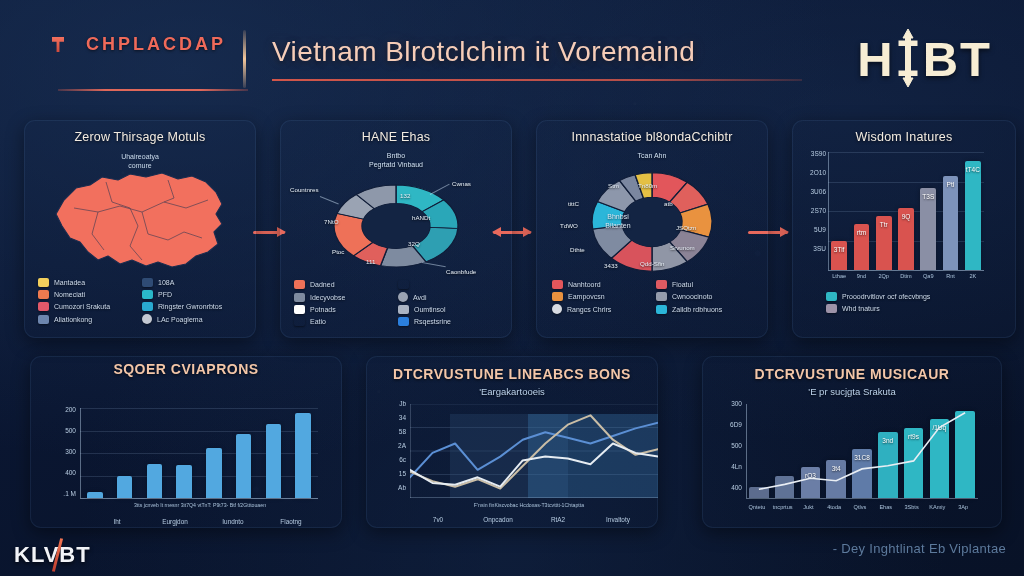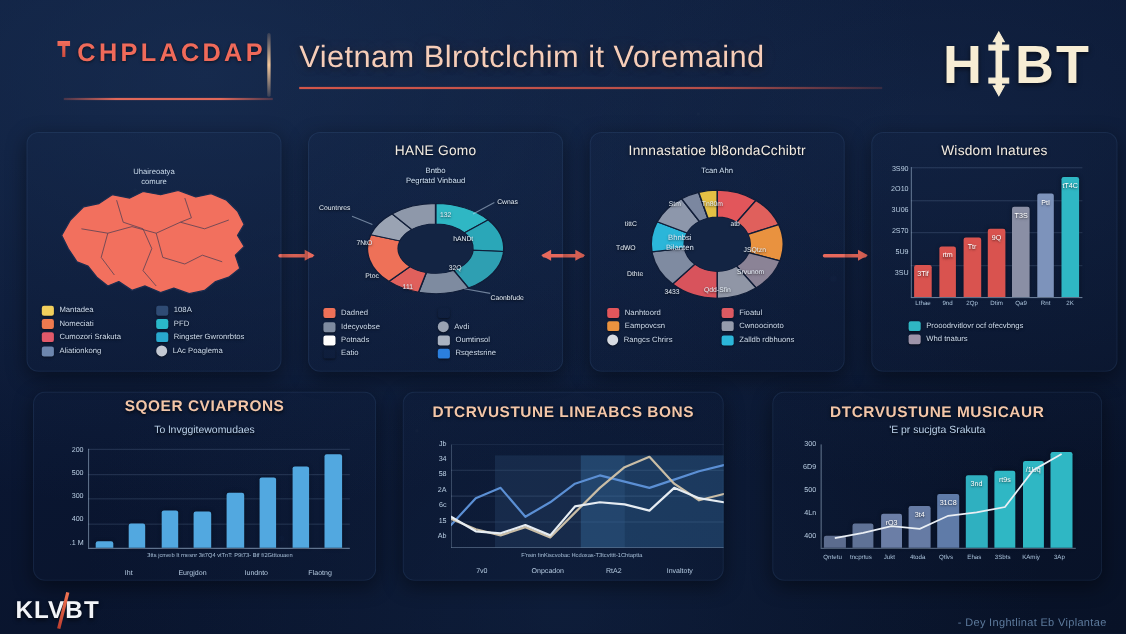--- a/index.html
+++ b/index.html
@@ -29,21 +29,21 @@
   }
 
   
   #header{position:absolute;left:0;top:0;width:1024px;height:110px;}
   .brand{position:absolute;left:56px;top:34px;width:200px;text-align:center;}
   .brand-line1{
     font-size:21px;font-weight:bold;letter-spacing:3px;color:#ffffff;
     text-shadow:0 1px 3px rgba(0,0,0,.6);line-height:1.05;
   }
   .brand-line2{
-    font-size:23px;font-weight:bold;letter-spacing:3px;color:#ef6a5a;
+    font-size:18px;font-weight:bold;letter-spacing:3px;color:#ef6a5a;
     text-shadow:0 1px 3px rgba(0,0,0,.6);line-height:1.1;margin-top:1px;
     position:relative;
   }
   .brand-mark{
     position:absolute;left:-4px;top:2px;width:12px;height:15px;
     background:linear-gradient(180deg,#f2705e,#cf4a3c);
     clip-path:polygon(0 0,100% 0,100% 32%,62% 32%,62% 100%,38% 100%,38% 32%,0 32%);
   }
   .brand-rule{
     position:absolute;left:58px;top:89px;width:190px;height:2px;
@@ -142,21 +142,21 @@
   #watermark{position:absolute;left:14px;bottom:8px;display:flex;align-items:center;}
   .wm-t{
     font-size:22px;font-weight:bold;color:#f2f4f8;letter-spacing:1px;
     text-shadow:0 2px 4px rgba(0,0,0,.7);
   }
   .wm-slash{
     position:absolute;left:42px;top:-4px;width:3px;height:34px;
     background:linear-gradient(180deg,#ff7a55,#c8412f);transform:rotate(14deg);opacity:.95;
   }
   #footnote{
-    position:absolute;right:18px;bottom:4px;font-size:10px;color:#5d7severity;
+    position:absolute;right:18px;bottom:20px;font-size:13px;color:#5d7severity;
     color:#5d7a9c;letter-spacing:.3px;
   }
 </style>
 </head>
 <body>
 
 <div id="stage">
   <div id="noise"></div>
 
   <div id="header">
@@ -190,20 +190,21 @@
       <span class="logo-ch">B</span>
       <span class="logo-ch">T</span>
     </div>
   </div>
 
   <div class="arrow" style="left:253px;top:231px;width:32px;"></div>
   <div class="arrow rev" style="left:493px;top:231px;width:38px;"></div>
   <div class="arrow" style="left:748px;top:231px;width:40px;"></div>
 
   <div class="panel" style="left:24px;top:120px;width:232px;height:218px;">
+    <div class="panel-title" style="top:10px;">Zerow Thirsage Motuls</div>
     <div class="map-cap" style="top:32px;">
       Uhaireoatya<br>comure
     </div>
 
     <svg id="map-shape" style="left:22px;top:48px;" width="190" height="105" viewBox="0 0 190 105">
       <path d="M18,32 L30,20 L44,17 L56,9 L72,12 L84,6 L100,9 L116,5 L132,11 L146,8
                L160,14 L170,24 L176,36 L170,46 L176,56 L168,64 L172,76 L162,84 L150,88
                L140,96 L126,99 L112,94 L100,98 L86,92 L74,96 L62,88 L52,92 L42,84
                L34,74 L24,70 L16,58 L10,46 Z" fill="#f2705e" stroke="#1a2c4f" stroke-width="1.2" stroke-linejoin="round"></path>
       <g stroke="#1d3050" stroke-width="0.7" fill="none" opacity="0.75">
@@ -245,21 +246,21 @@
           <span class="lgt">Aliationkong</span>
         </div>
       <div class="lg">
           <span class="sw circ" style="background:#c3c8d2"></span>
           <span class="lgt">LAc Poaglema</span>
         </div>
     </div>
   </div>
 
   <div class="panel" style="left:280px;top:120px;width:232px;height:218px;">
-    <div class="panel-title" style="top:10px;">HANE Gomo</div>
+    <div class="panel-title" style="top:10px;">HANE Ehas</div>
     <div class="chart-note" style="left:0;right:0;top:32px;">
       Bntbo<br>Pegrtatd Vinbaud
     </div>
 
     <svg style="position:absolute;left:34px;top:52px;" width="164" height="108" viewBox="0 0 164 108">
       <g transform="translate(82,54) scale(1,0.66)">
         <g id="donut2-slices">
             <path d="M3.796405077356795e-15,-62 A62,62 0 0 1 47.77182105209894,-39.520287364418756 L26.19745025437684,-21.67241565145545 A34,34 0 0 0 2.0818995585505003e-15,-34 Z" fill="#2fb7c4" stroke="#101d38" stroke-width="1.4"></path>
             <path d="M47.77182105209894,-39.520287364418756 A62,62 0 0 1 61.877657162552836,3.8930122108174343 L33.93290876656123,2.1348776639966576 A34,34 0 0 0 26.19745025437684,-21.67241565145545 Z" fill="#2aa7b8" stroke="#101d38" stroke-width="1.4"></path>
             <path d="M61.877657162552836,3.8930122108174343 A62,62 0 0 1 29.86872779430634,54.33101416271955 L16.379624919458315,29.794427121491367 A34,34 0 0 0 33.93290876656123,2.1348776639966576 Z" fill="#2e9fb2" stroke="#101d38" stroke-width="1.4"></path>
@@ -444,21 +445,20 @@
       <div class="xlab" style="left: 58.2857px; top: 153px; width: 22.2857px;">9nd</div>
       <div class="xlab" style="left: 80.5714px; top: 153px; width: 22.2857px;">2Qp</div>
       <div class="xlab" style="left: 102.857px; top: 153px; width: 22.2857px;">Dtim</div>
       <div class="xlab" style="left: 125.143px; top: 153px; width: 22.2857px;">Qa9</div>
       <div class="xlab" style="left: 147.429px; top: 153px; width: 22.2857px;">Rnt</div>
       <div class="xlab" style="left: 169.714px; top: 153px; width: 22.2857px;">2K</div>
     </div>
 
   <div class="panel" style="left:30px;top:356px;width:312px;height:172px;">
     <div class="panel-title accent" style="top:5px;">SQOER CVIAPRONS</div>
-    <div class="panel-sub" style="top:30px;">To lnvggitewomudaes</div>
     <div id="p5-plot" style="position:absolute;left:50px;top:52px;width:238px;height:90px;">
         <div class="grid-line" style="left: 0px; width: 238px; top: 0px;"></div>
         <div class="grid-line" style="left: 0px; width: 238px; top: 22.5px;"></div>
         <div class="grid-line" style="left: 0px; width: 238px; top: 45px;"></div>
         <div class="grid-line" style="left: 0px; width: 238px; top: 67.5px;"></div>
         <div class="grid-line" style="left: 0px; width: 238px; top: 90px;"></div>
         <div class="axis-line" style="left: 0px; top: 90px; width: 238px; height: 1px;"></div>
         <div class="axis-line" style="left: 0px; top: 0px; width: 1px; height: 90px;"></div>
         <div class="bar" style="left: 7.14px; width: 15.47px; height: 6.05769px; background: linear-gradient(rgb(82, 168, 224), rgb(82, 168, 224));"></div>
         <div class="bar" style="left: 36.89px; width: 15.47px; height: 22.5px; background: linear-gradient(rgb(82, 168, 224), rgb(82, 168, 224));"></div>
@@ -478,20 +478,21 @@
       <div class="tick" style="left: 16px; top: 134px; width: 30px;">.1 M</div>
       <div class="xlab2" style="left: 58px; top: 162px; width: 58px;">Iht</div>
       <div class="xlab2" style="left: 116px; top: 162px; width: 58px;">Eurgjdon</div>
       <div class="xlab2" style="left: 174px; top: 162px; width: 58px;">Iundnto</div>
       <div class="xlab2" style="left: 232px; top: 162px; width: 58px;">Flaotng</div>
       <div class="xlab" style="left: 48px; top: 146px; width: 244px; font-size: 5.2px;">3tts jcnveb It rnesnr 3it7Q4 vtTnT: P9t73- Btf f/2Gtttouaen</div>
     </div>
 
   <div class="panel" style="left:366px;top:356px;width:292px;height:172px;">
     <div class="panel-title accent" style="top:10px;">DTCRVUSTUNE LINEABCS BONS</div>
+    <div class="panel-sub" style="top:30px;">'Eargakartooeis</div>
     <svg id="p6-plot" style="position:absolute;left:44px;top:48px;" width="248" height="94" viewBox="0 0 248 94">
         <line x1="0" x2="248" y1="0" y2="0" stroke="rgba(170,200,235,.16)"></line>
         <line x1="0" x2="248" y1="23.5" y2="23.5" stroke="rgba(170,200,235,.16)"></line>
         <line x1="0" x2="248" y1="47" y2="47" stroke="rgba(170,200,235,.16)"></line>
         <line x1="0" x2="248" y1="70.5" y2="70.5" stroke="rgba(170,200,235,.16)"></line>
         <line x1="0" x2="248" y1="94" y2="94" stroke="rgba(170,200,235,.16)"></line>
         <rect x="40" y="10" width="118" height="84" fill="#2f4f78" opacity="0.3"></rect>
         <rect x="118" y="10" width="130" height="84" fill="#3e7fb8" opacity="0.32"></rect>
         <polyline points="0.0,73.3 22.5,48.9 45.1,39.5 67.6,65.8 90.2,52.6 112.7,35.7 135.3,28.2 157.8,33.8 180.4,39.5 202.9,32.0 225.5,24.4 248.0,18.8" fill="none" stroke="#5b8fd4" stroke-width="2" stroke-linejoin="round" stroke-linecap="round"></polyline>
         <polyline points="0.0,67.7 22.5,77.1 45.1,82.7 67.6,75.2 90.2,84.6 112.7,62.0 135.3,39.5 157.8,20.7 180.4,11.3 202.9,35.7 225.5,50.8 248.0,45.1" fill="none" stroke="#c9bda6" stroke-width="2" stroke-linejoin="round" stroke-linecap="round"></polyline>

